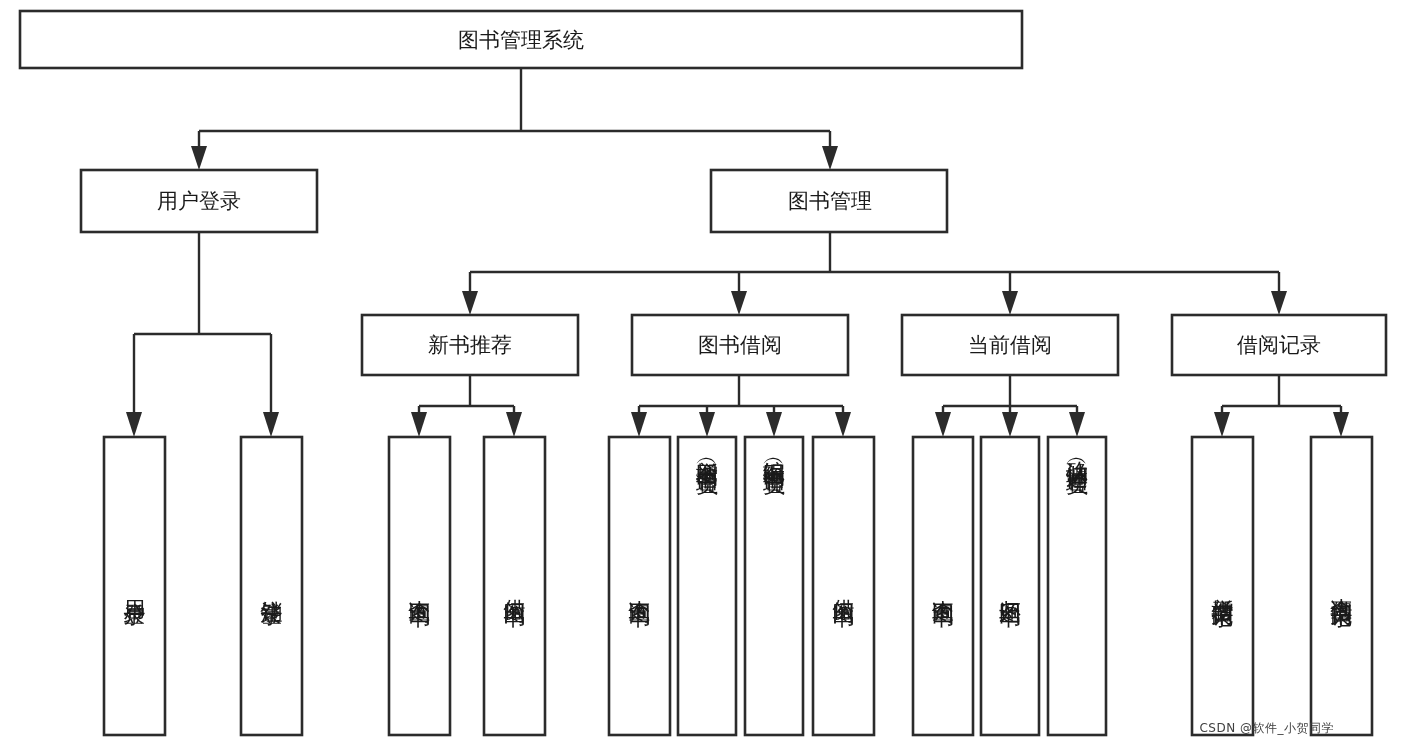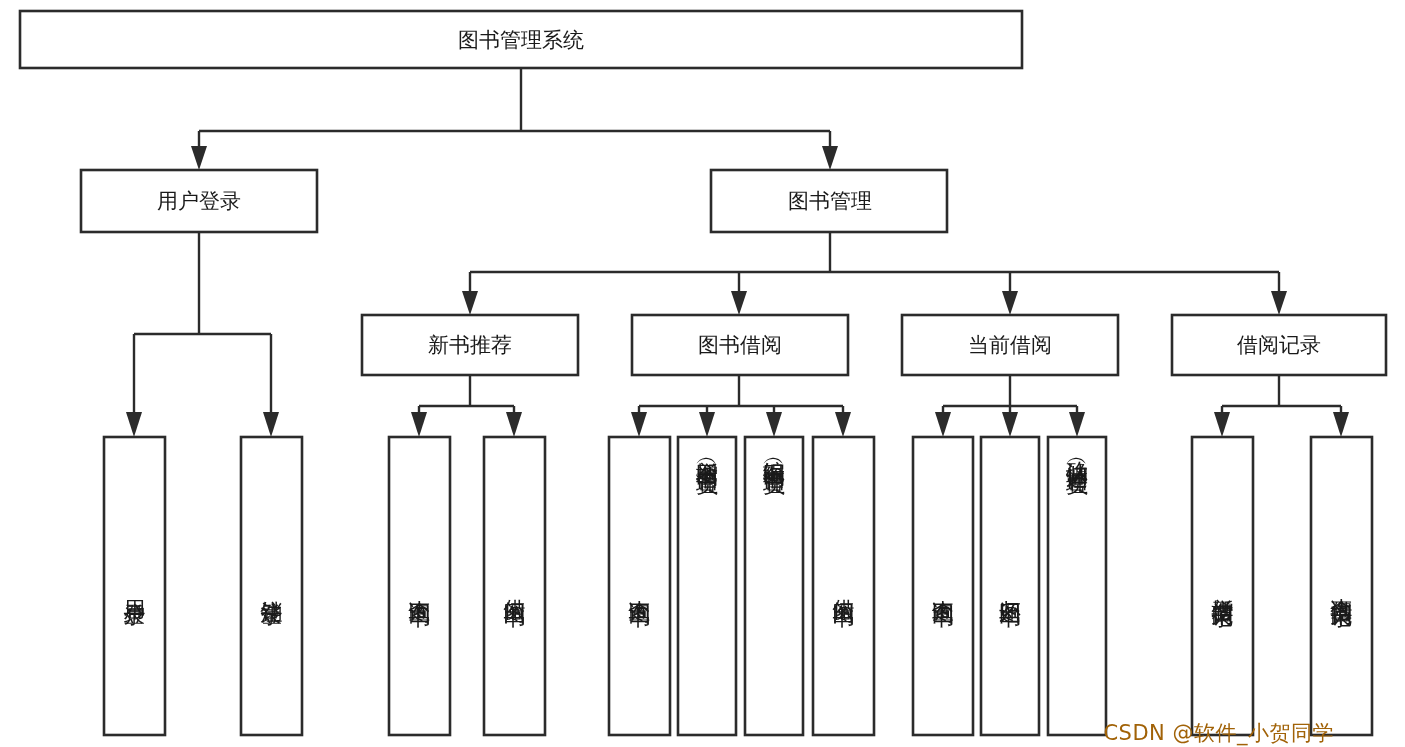--- a/index.html
+++ b/index.html
@@ -59,24 +59,24 @@
     letter-spacing: 2px;
     display: flex;
     align-items: center;
     justify-content: center;
     white-space: nowrap;
     pointer-events: none;
   }
   .watermark {
     position: absolute;
     right: 12px;
-    bottom: 0;
-    font-family: "DejaVu Sans", "Liberation Sans", sans-serif;
-    font-size: 21px;
-    color: #a16207;
+    bottom: 10px;
+    font-family: "DejaVu Sans", "Liberation Sans", sans-serif;
+    font-size: 12px;
+    color: #404040;
     letter-spacing: 0.5px;
     white-space: nowrap;
   }
 </style>
 </head>
 <body>
 
 <div id="diagram-root">
 
   <svg id="flow-svg" viewBox="0 0 1405 747">

